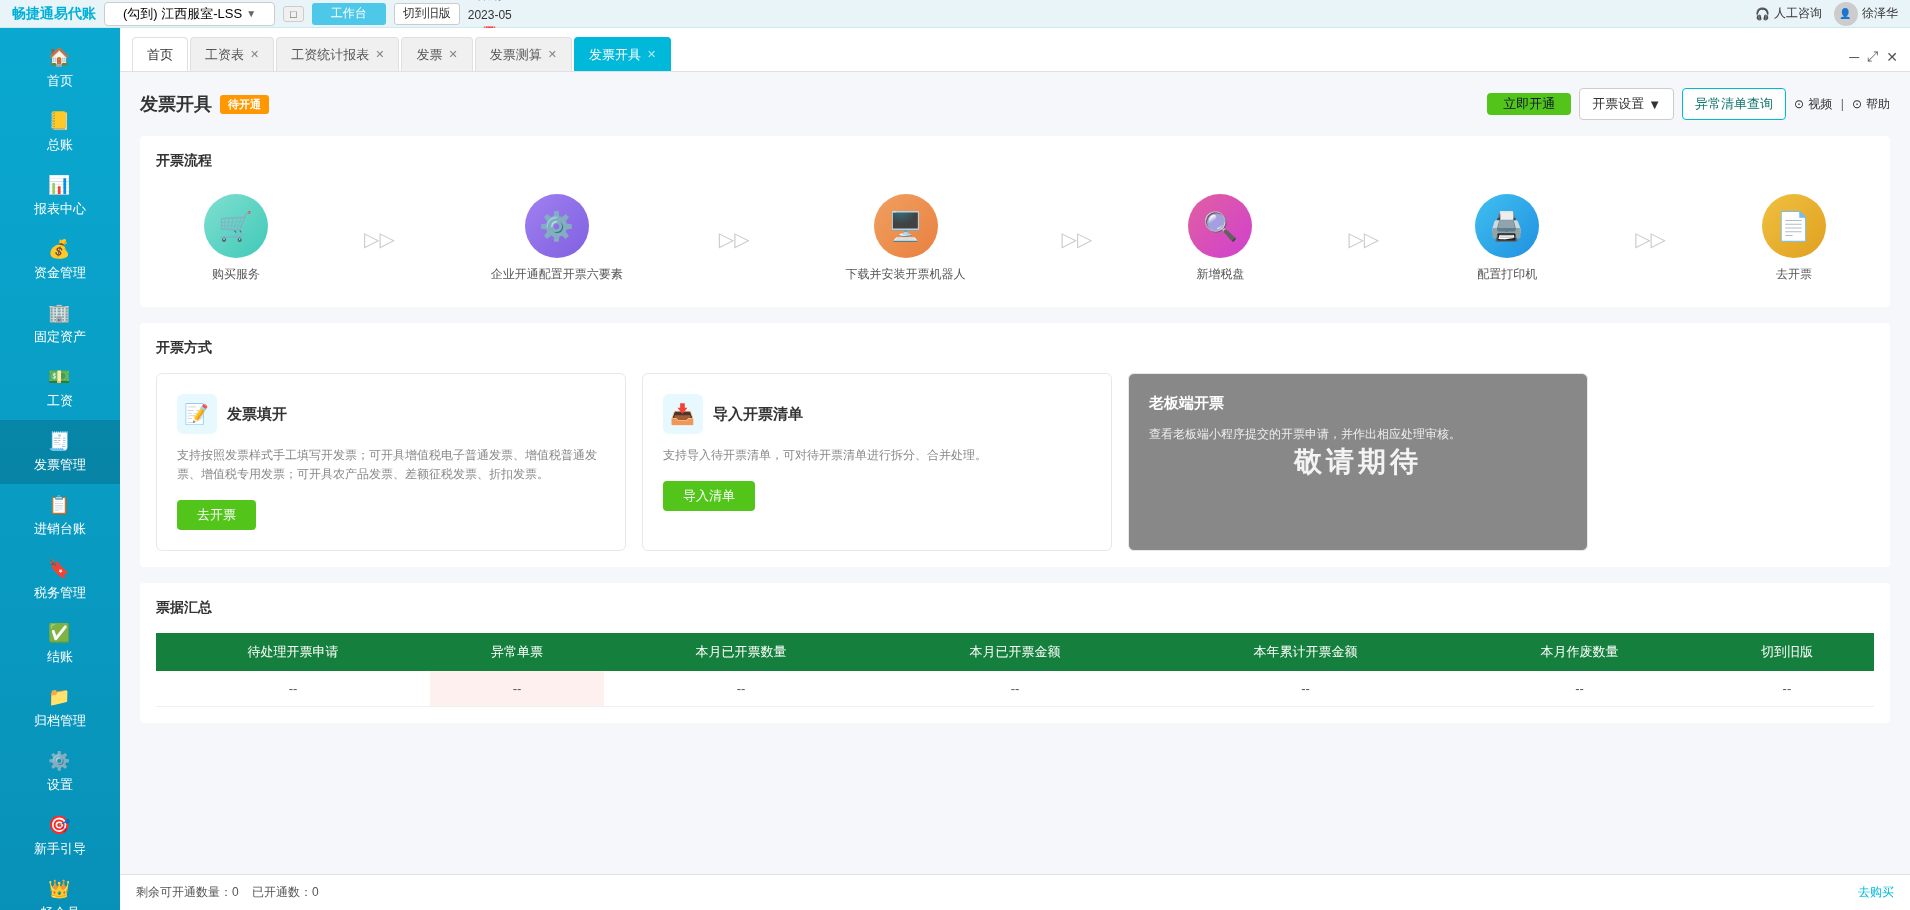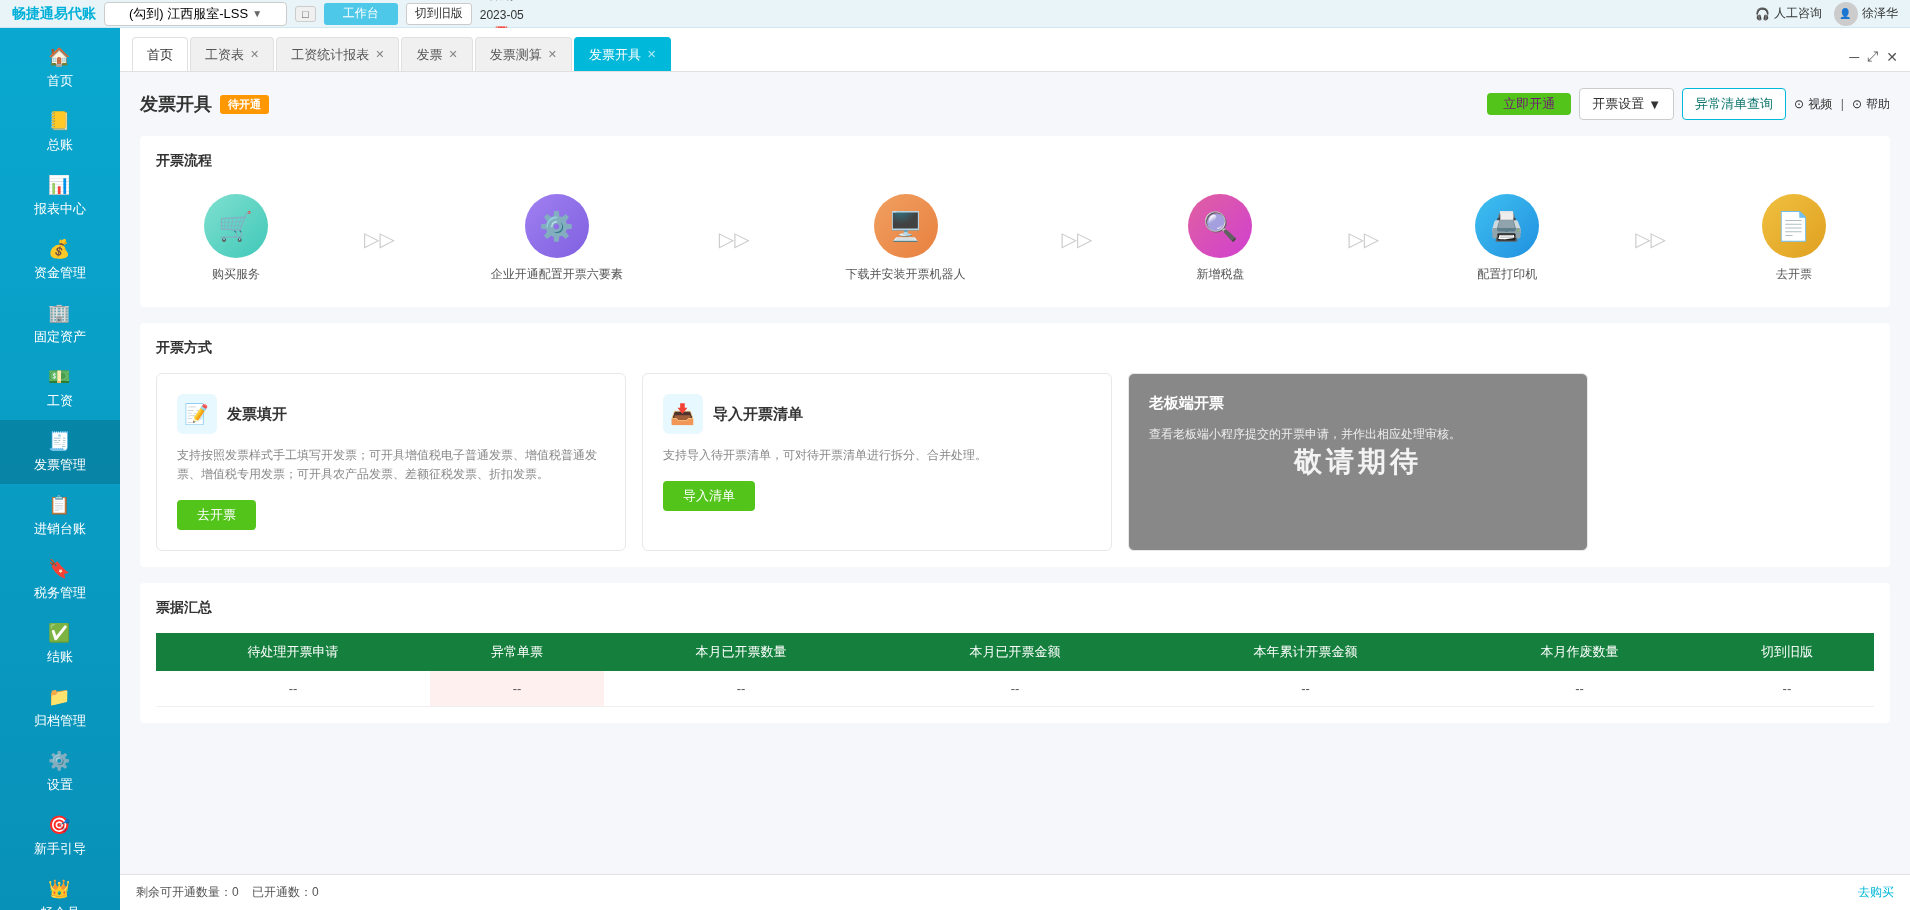--- a/index.html
+++ b/index.html
@@ -3,21 +3,21 @@
   <meta charset="utf-8">
   <style>
     * { margin: 0; padding: 0; box-sizing: border-box; }
     body { font-family: "Microsoft YaHei", "PingFang SC", sans-serif; font-size: 13px; background: #f5f5f5; width: 1910px; height: 910px; overflow: hidden; display: flex; flex-direction: column; }
 
     
     .top-bar { height: 28px; background: #e8f4f8; display: flex; align-items: center; justify-content: space-between; padding: 0 12px; border-bottom: 1px solid #d0e8f0; flex-shrink: 0; }
     .top-bar-left { display: flex; align-items: center; gap: 8px; }
     .logo-area { display: flex; align-items: center; gap: 6px; }
     .logo-text { color: #00b0d8; font-size: 14px; font-weight: bold; }
-    .company-selector { display: flex; align-items: center; gap: 4px; background: white; border: 1px solid #ccc; border-radius: 4px; padding: 2px 24px; height: 24px; cursor: pointer; }
+    .company-selector { display: flex; align-items: center; gap: 4px; background: white; border: 1px solid #ccc; border-radius: 4px; padding: 2px 18px; height: 24px; cursor: pointer; }
     .dropdown-arrow { color: #666; font-size: 10px; }
     .copy-btn { background: #f0f0f0; border: 1px solid #ccc; border-radius: 3px; padding: 1px 6px; font-size: 11px; cursor: pointer; color: #555; }
     .workbench-btn { background: #4dc8e8; color: white; border: none; border-radius: 3px; padding: 2px 19px; font-size: 12px; cursor: pointer; height: 22px; }
     .period-btn { background: white; border: 1px solid #ccc; border-radius: 3px; padding: 1px 8px; font-size: 12px; cursor: pointer; color: #333; height: 22px; }
     .period-display { display: flex; align-items: center; gap: 4px; font-size: 12px; color: #333; flex-direction: column; }
     .top-bar-right { display: flex; align-items: center; gap: 12px; }
     .top-bar-right span { font-size: 12px; color: #333; cursor: pointer; }
     .user-avatar { width: 24px; height: 24px; background: #ccc; border-radius: 50%; display: inline-flex; align-items: center; justify-content: center; font-size: 10px; }
 
     
@@ -40,21 +40,21 @@
     .tab-home { background: white; color: #333; }
 
     
     .page-content { flex: 1; overflow-y: auto; padding: 16px 20px; background: #f5f7fa; }
 
     
     .page-title-area { display: flex; align-items: center; justify-content: space-between; margin-bottom: 16px; }
     .page-title { display: flex; align-items: center; gap: 8px; font-size: 18px; font-weight: bold; color: #333; }
     .status-badge { background: #ff9800; color: white; font-size: 11px; padding: 2px 8px; border-radius: 3px; }
     .title-actions { display: flex; align-items: center; gap: 8px; }
-    .btn-primary { background: #52c41a; color: #701a75; border: none; border-radius: 4px; padding: 2px 16px; font-size: 13px; cursor: pointer; }
+    .btn-primary { background: #52c41a; color: #0f172a; border: none; border-radius: 4px; padding: 2px 16px; font-size: 13px; cursor: pointer; }
     .btn-outline { background: white; color: #333; border: 1px solid #ccc; border-radius: 4px; padding: 6px 12px; font-size: 13px; cursor: pointer; display: flex; align-items: center; gap: 4px; }
     .btn-outline-cyan { background: white; color: #0f766e; border: 1px solid #00b8d9; border-radius: 4px; padding: 6px 12px; font-size: 13px; cursor: pointer; }
 
     
     .section { background: white; border-radius: 4px; padding: 16px; margin-bottom: 16px; }
     .section-title { font-size: 14px; font-weight: bold; color: #333; margin-bottom: 16px; }
 
     
     .flow-steps { display: flex; align-items: center; justify-content: space-around; padding: 8px 0; }
     .flow-step { display: flex; flex-direction: column; align-items: center; gap: 8px; }

